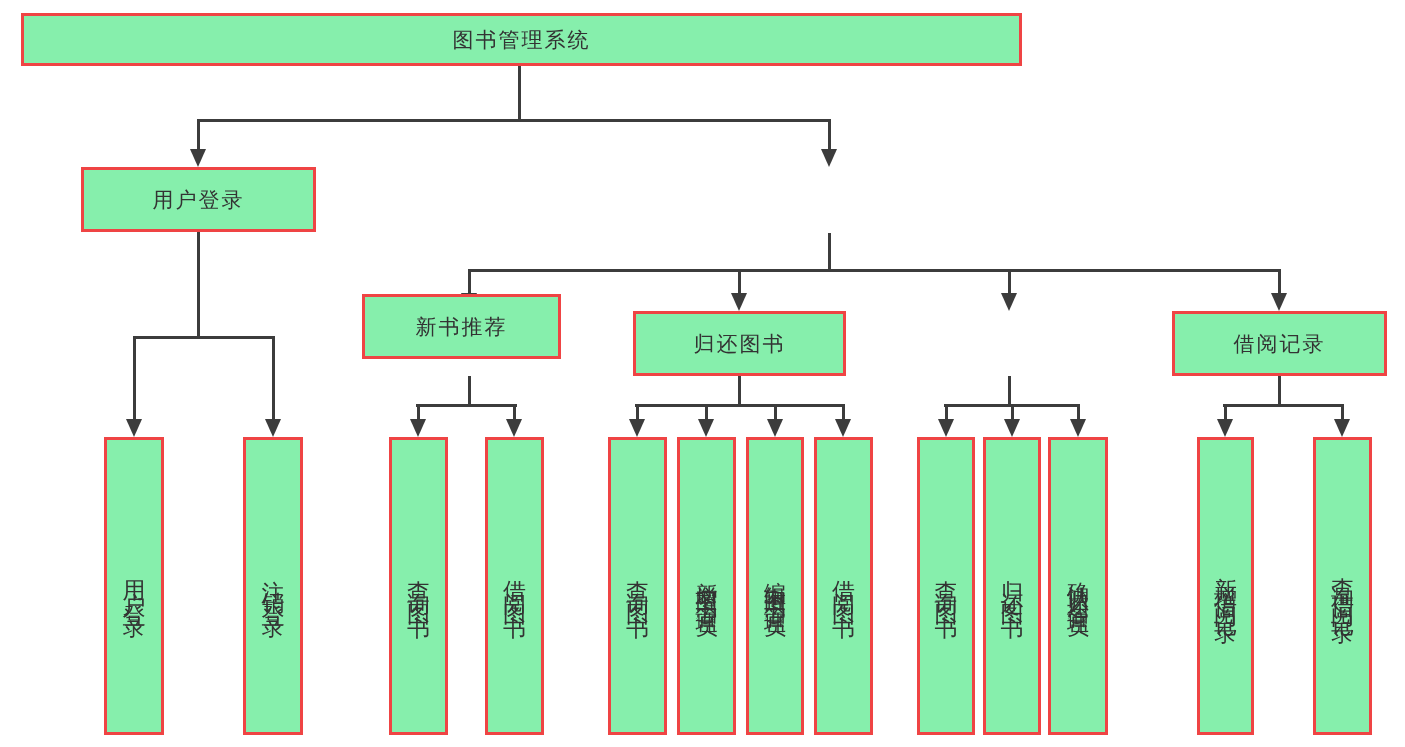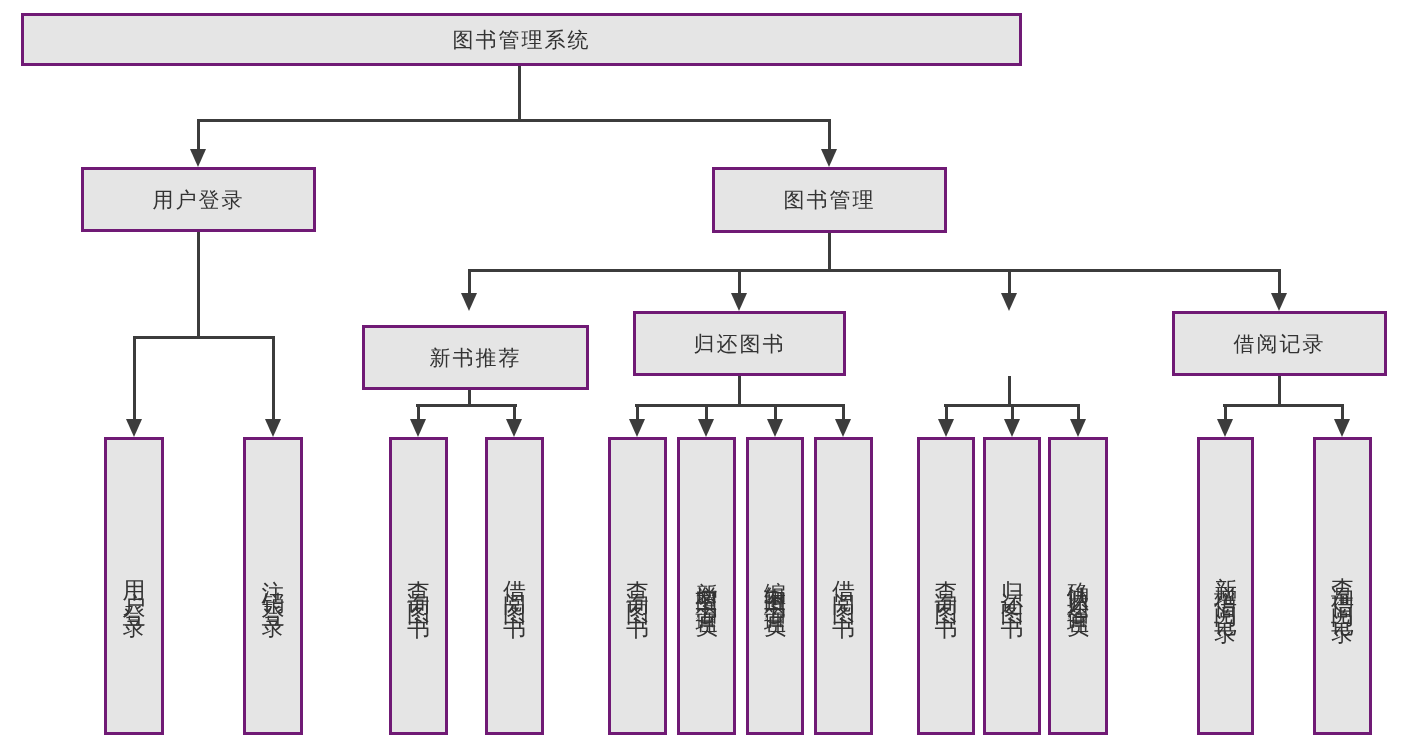--- a/index.html
+++ b/index.html
@@ -1,22 +1,22 @@
 <!DOCTYPE html>
 <html><head>
 <meta charset="utf-8">
 <style>
   html,body{margin:0;padding:0;background:#fff;}
   .canvas{
     position:relative;width:1405px;height:747px;background:#fff;overflow:hidden;
     font-family:"Liberation Sans","DejaVu Sans",sans-serif;color:#333;
   }
   .box{
-    position:absolute;box-sizing:border-box;background:#e5e5e5;
-    border:3px solid #701a75;display:flex;align-items:center;justify-content:center;
+    position:absolute;box-sizing:border-box;background:#86efac;
+    border:3px solid #ef4444;display:flex;align-items:center;justify-content:center;
   }
   .hlabel{font-size:21px;letter-spacing:2px;white-space:nowrap;}
   .vt{
     writing-mode:vertical-rl;text-orientation:mixed;
     font-size:23px;letter-spacing:12px;line-height:1;white-space:nowrap;
   }
   .vt.med{letter-spacing:9px;}
   .vt.long{font-size:22px;letter-spacing:5px;}
   .ln{position:absolute;background:#3c3c3c;}
   .arr{
@@ -93,25 +93,22 @@
   <div class="ln" style="left:1341px;top:404px;width:3px;height:18px"></div>
   <div class="arr" style="left:1334px;top:419px"></div>
 
   <div class="box" style="left:21px;top:13px;width:1001px;height:53px">
     <span class="hlabel">图书管理系统</span>
   </div>
 
   <div class="box" style="left:81px;top:167px;width:235px;height:65px">
     <span class="hlabel">用户登录</span>
   </div>
-  <div class="box" style="left:712px;top:167px;width:235px;height:66px">
-    <span class="hlabel">图书管理</span>
-  </div>
 
-  <div class="box" style="left:362px;top:325px;width:227px;height:65px">
+  <div class="box" style="left:362px;top:294px;width:199px;height:65px">
     <span class="hlabel">新书推荐</span>
   </div>
   <div class="box" style="left:633px;top:311px;width:213px;height:65px">
     <span class="hlabel">归还图书</span>
   </div>
   <div class="box" style="left:1172px;top:311px;width:215px;height:65px">
     <span class="hlabel">借阅记录</span>
   </div>
 
   <div class="box" style="left:104px;top:437px;width:60px;height:298px">

